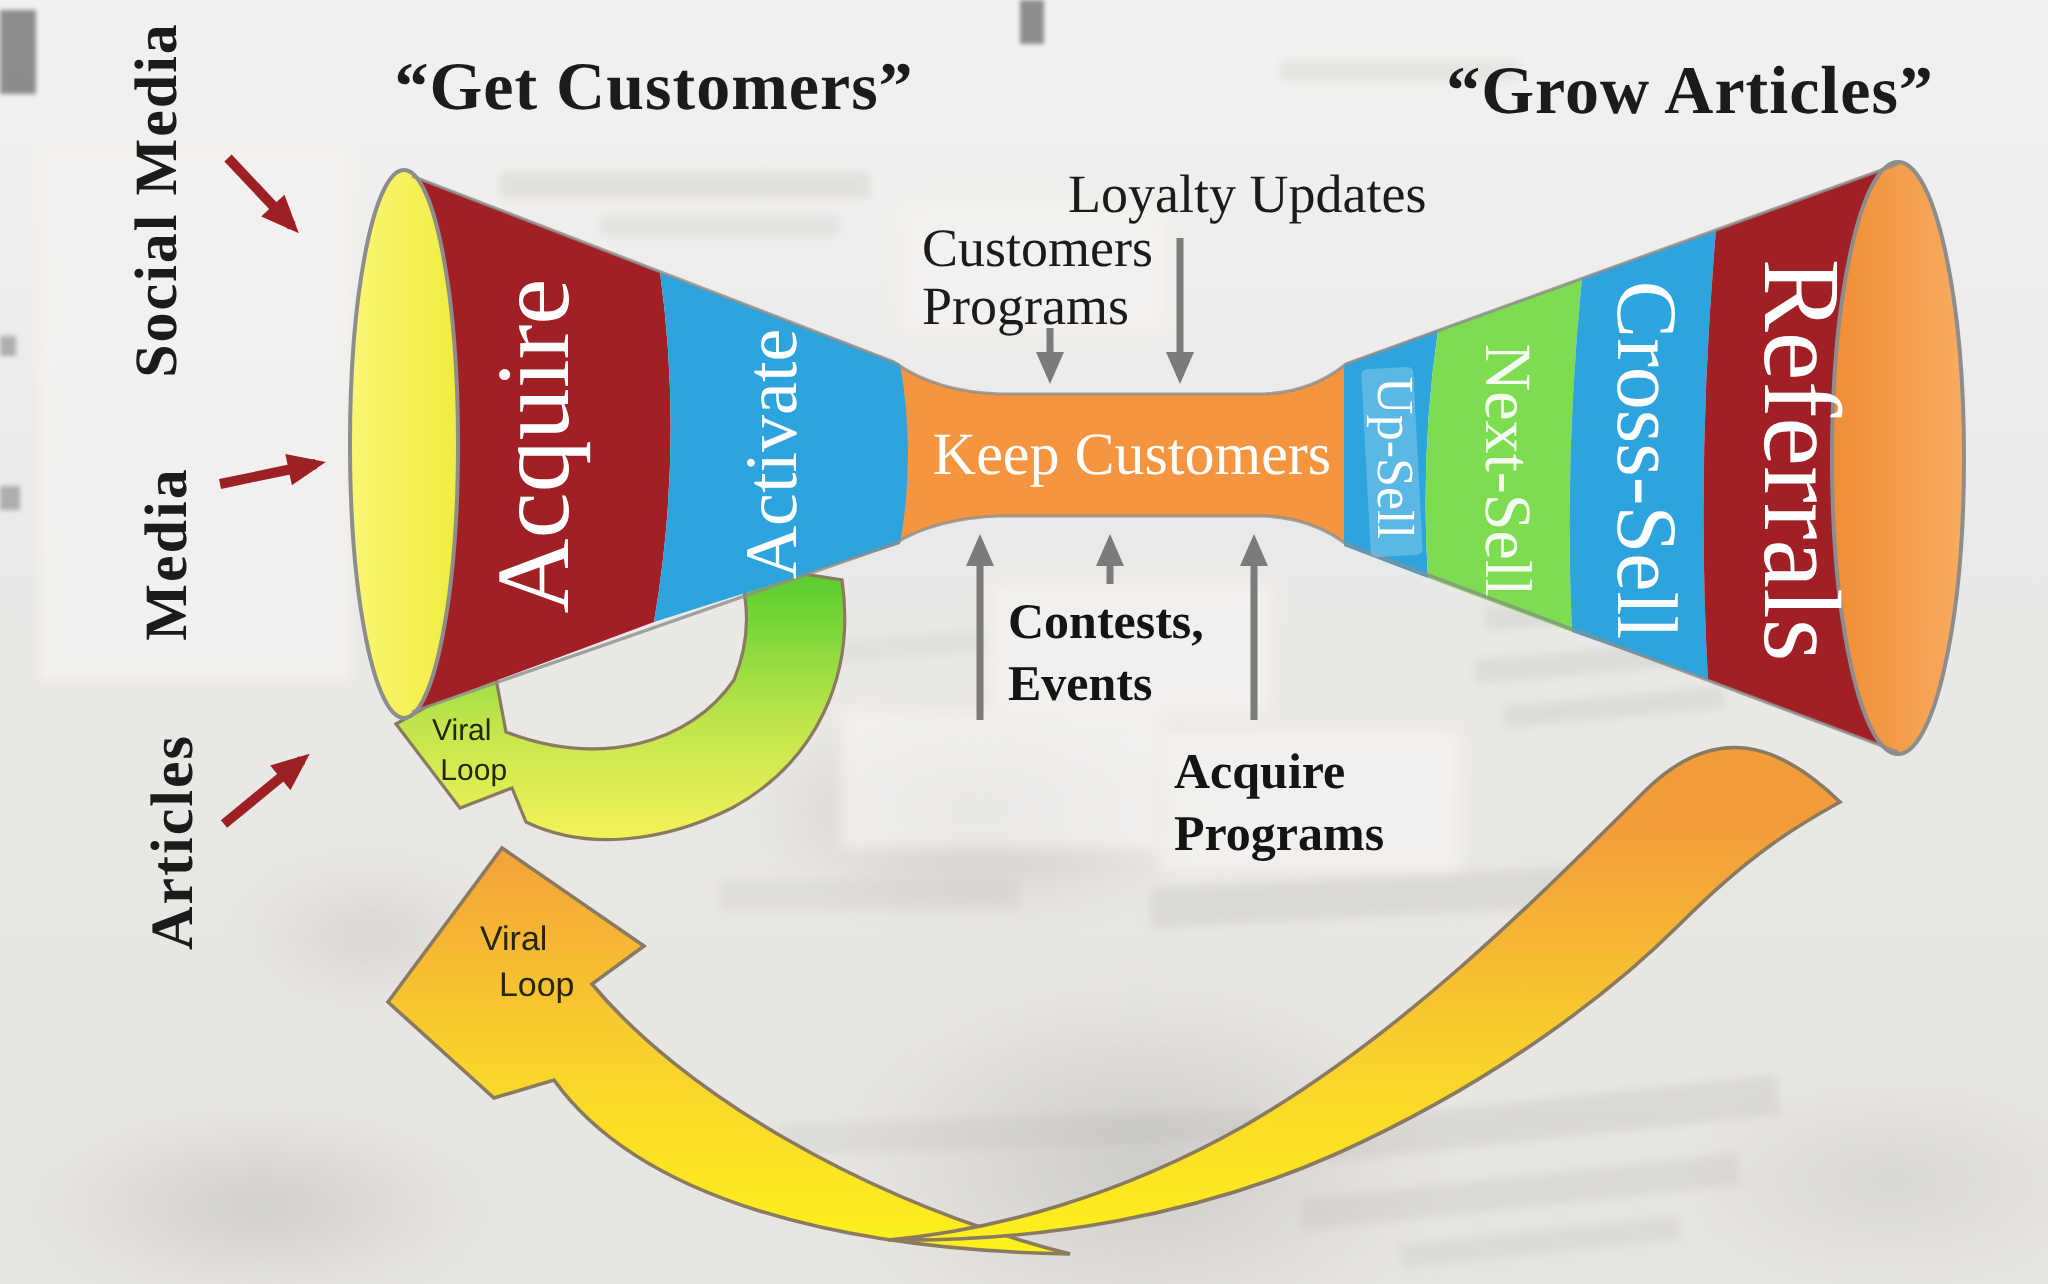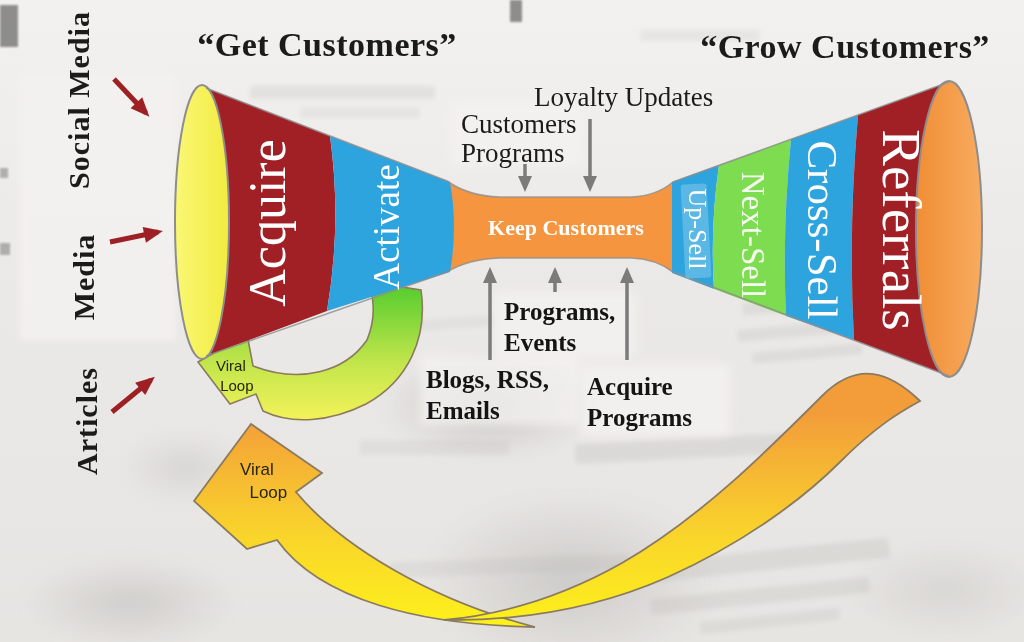--- a/index.html
+++ b/index.html
@@ -138,41 +138,39 @@
 
     <line x1="525" y1="164" x2="525" y2="188" stroke-width="3.5" marker-end="url(#headGray)" stroke="#7b7b7b"></line>
     <line x1="590" y1="119" x2="590" y2="188" stroke-width="3.5" marker-end="url(#headGray)" stroke="#7b7b7b"></line>
 
     <line x1="490" y1="360" x2="490" y2="271" stroke-width="3.5" marker-end="url(#headGray)" stroke="#7b7b7b"></line>
     <line x1="555" y1="292" x2="555" y2="271" stroke-width="3.5" marker-end="url(#headGray)" stroke="#7b7b7b"></line>
     <line x1="627" y1="360" x2="627" y2="271" stroke-width="3.5" marker-end="url(#headGray)" stroke="#7b7b7b"></line>
   </svg>
 
   <div class="txt c title" style="left:327px;top:45px;">“Get Customers”</div>
-  <div class="txt c title" style="left:845px;top:47px;">“Grow Customers”</div>
+  <div class="txt c title" style="left:845px;top:47px;">“Grow Articles”</div>
 
   <div class="txt rotl source" style="left:79px;top:100px;">Social Media</div>
   <div class="txt rotl source" style="left:84px;top:277px;">Media</div>
   <div class="txt rotl source" style="left:87px;top:421px;">Articles</div>
 
   <div class="txt rotl bandlabel" style="left:268px;top:223px;font-size:52px;">Acquire</div>
   <div class="txt rotl bandlabel" style="left:387px;top:227px;font-size:37px;">Activate</div>
-  <div class="txt c bandlabel" style="left:566px;top:228px;font-size:22px;font-weight:700;">Keep Customers</div>
+  <div class="txt c bandlabel" style="left:566px;top:228px;font-size:30px;font-weight:400;">Keep Customers</div>
   <div class="txt rotr bandlabel" style="left:697px;top:229px;font-size:26px;">Up-Sell</div>
   <div class="txt rotr bandlabel" style="left:752px;top:235px;font-size:33px;opacity:.92;">Next-Sell</div>
   <div class="txt rotr bandlabel" style="left:822px;top:230px;font-size:43px;">Cross-Sell</div>
   <div class="txt rotr bandlabel" style="left:901px;top:230px;font-size:55px;">Referrals</div>
 
   <div class="txt anno" style="left:461px;top:110px;">Customers
 Programs</div>
   <div class="txt anno" style="left:534px;top:83px;">Loyalty Updates</div>
-  <div class="txt annob" style="left:504px;top:296px;">Programs,
+  <div class="txt annob" style="left:504px;top:296px;">Contests,
 Events</div>
-  <div class="txt annob" style="left:426px;top:364px;">Blogs, RSS,
-Emails</div>
   <div class="txt annob" style="left:587px;top:371px;">Acquire
 Programs</div>
 
   <div class="txt loop-label" style="left:216px;top:356px;font-size:15px;">Viral
  Loop</div>
   <div class="txt loop-label" style="left:240px;top:459px;font-size:17px;">Viral
   Loop</div>
 
 </div>
 

